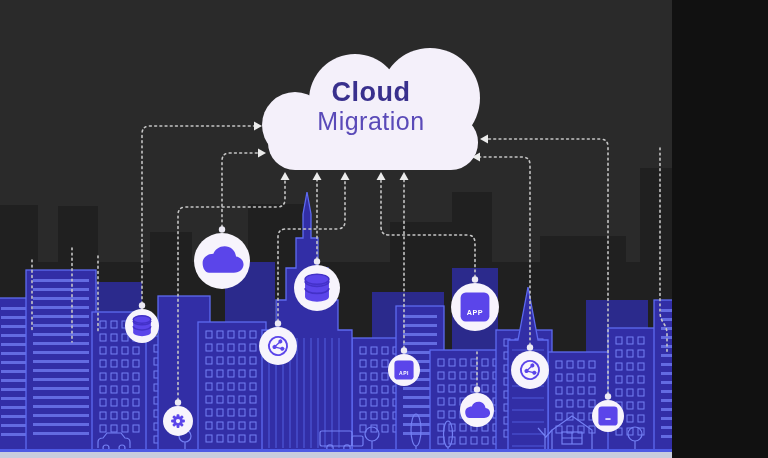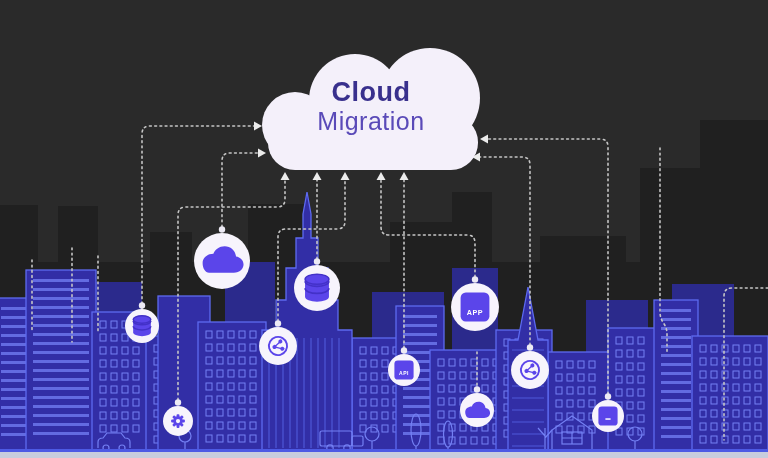--- a/index.html
+++ b/index.html
@@ -1,16 +1,16 @@
 <!DOCTYPE html>
 <html><head>
 <meta charset="utf-8">
 <style>
   html,body{margin:0;padding:0;background:#111;}
-  .stage{position:relative;width:768px;height:458px;overflow:hidden;font-family:"Liberation Sans",sans-serif;}
+  .stage{position:relative;width:672px;height:458px;overflow:hidden;font-family:"Liberation Sans",sans-serif;}
   svg{display:block;}
   .cloud-title{font-family:"Liberation Sans",sans-serif;font-weight:bold;font-size:27px;letter-spacing:.5px;}
   .cloud-sub{font-family:"Liberation Sans",sans-serif;font-weight:normal;font-size:25px;letter-spacing:.5px;}
   .tile-label{font-family:"Liberation Sans",sans-serif;font-weight:bold;fill:#ffffff;}
 </style>
 </head>
 <body>
 
 <div class="stage">
   <svg id="scene" width="768" height="458" viewBox="0 0 768 458">

